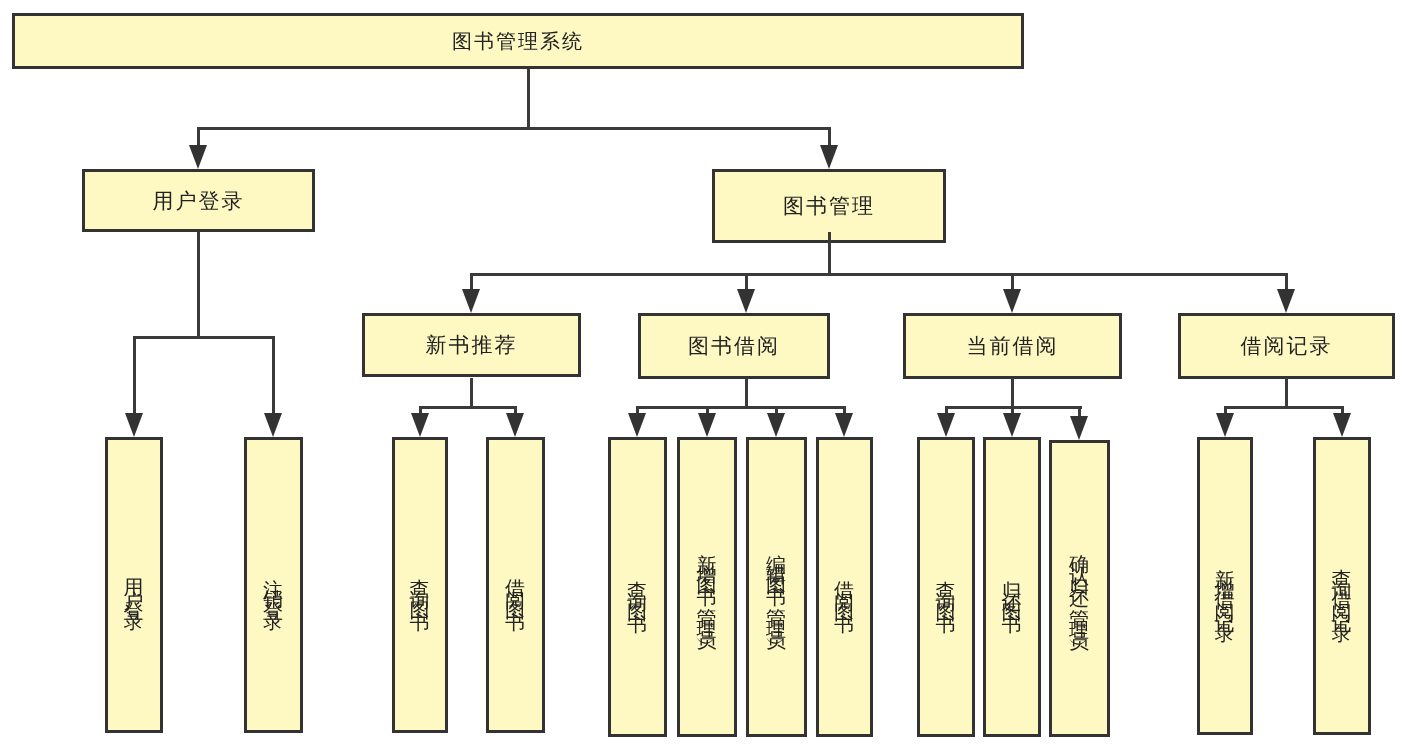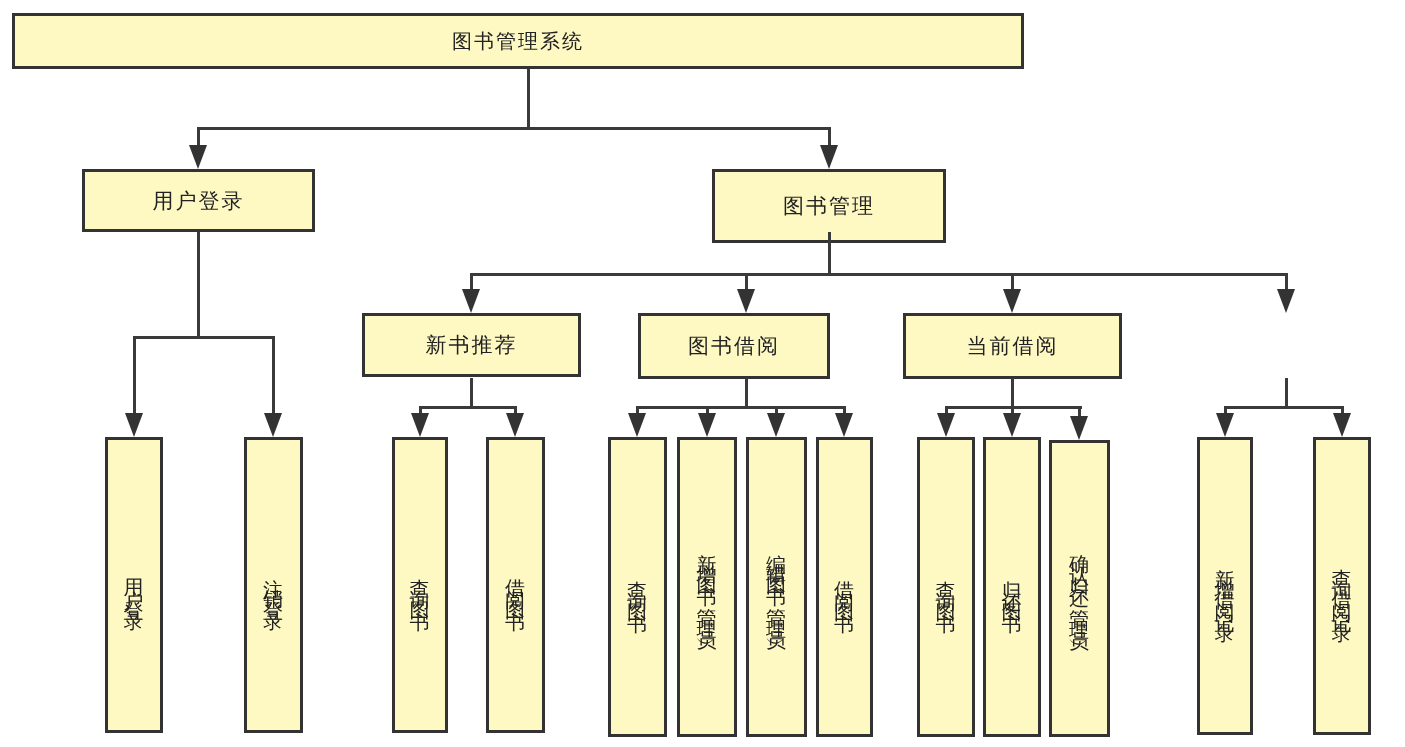--- a/index.html
+++ b/index.html
@@ -46,20 +46,23 @@
   </div>
 
   <div class="box hbox" style="left:362px;top:313px;width:219px;height:64px">
     <span>新书推荐</span>
   </div>
   <div class="box hbox" style="left:638px;top:313px;width:192px;height:66px">
     <span>图书借阅</span>
   </div>
   <div class="box hbox" style="left:903px;top:313px;width:219px;height:66px">
     <span>当前借阅</span>
+  </div>
+  <div class="box hbox" style="left:1178px;top:313px;width:217px;height:66px">
+    <span>借阅记录</span>
   </div>
 
   <div class="box vbox" style="left:105px;top:437px;width:58px;height:296px">
     <span>用户登录</span>
   </div>
   <div class="box vbox" style="left:244px;top:437px;width:59px;height:296px">
     <span>注销登录</span>
   </div>
 
   <div class="box vbox" style="left:392px;top:437px;width:56px;height:296px">

